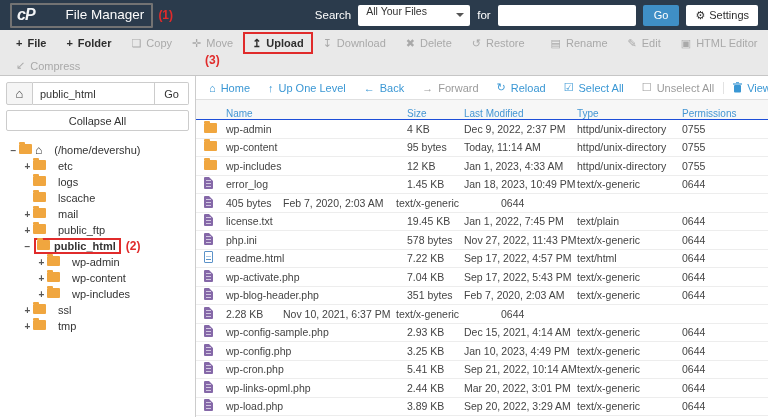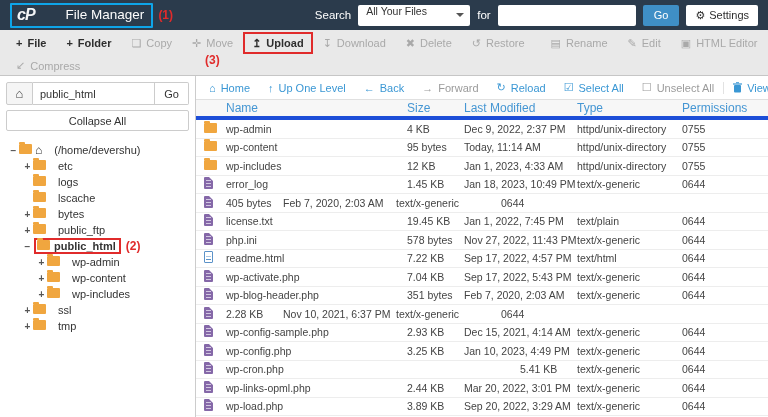--- a/index.html
+++ b/index.html
@@ -2,21 +2,21 @@
 <html><head>
 <meta charset="utf-8">
 <style>
   * { box-sizing: border-box; margin: 0; padding: 0; }
   html,body { background:#fff; }
   body { font-family:"Liberation Sans", sans-serif; }
   .app { position:relative; width:768px; height:417px; overflow:hidden; background:#fff; font-size:11px; color:#333; }
 
   
   .topbar { height:30px; background:#2b3b4c; display:flex; align-items:center; padding:0 10px; color:#fff; }
-  .logo-box { display:flex; align-items:center; gap:7px; border:2px solid #0ea5e9; padding:1px 7px 2px 5px; border-radius:1px; }
+  .logo-box { display:flex; align-items:center; gap:7px; border:2px solid #737373; padding:1px 7px 2px 5px; border-radius:1px; }
   .logo-cp { font-weight:bold; font-style:italic; font-size:16px; color:#f3f5f7; letter-spacing:-1px; }
   .page-title { font-size:13.5px; color:#fdfdfd;margin-left:24px; }
   .ann { color:#e02b2b; font-weight:bold; font-size:12px; margin-left:5px; }
   .search-area { margin-left:auto; display:flex; align-items:center; gap:7px; font-size:11.5px; }
   .search-label { color:#fff; }
   .fake-select { position:relative; width:112px; height:21px; background:#fff; border-radius:2px; color:#333; font-size:10.5px; display:flex; align-items:center; padding:0 18px 8px 8px; }
   .fake-select .chev { position:absolute; right:6px; top:8px; width:0; height:0; border-left:4px solid transparent; border-right:4px solid transparent; border-top:4px solid #555; }
   .search-input { width:138px; height:21px; border:none; border-radius:2px; padding:0 6px; font-size:11px; font-family:inherit; }
   .go-btn-top { height:21px; padding:0 11px; background:#3f8fc6; color:#fff; border:none; border-radius:2px; font-size:11px; font-family:inherit; cursor:pointer; }
   .settings-btn { height:21px; padding:0 9px; background:#fff; color:#2e2e2e; border:none; border-radius:2px; font-size:11px; font-family:inherit; display:flex; align-items:center; gap:4px; cursor:pointer; }
@@ -65,21 +65,21 @@
   
   .nav-row { height:24px; display:flex; align-items:center; padding:0 4px; border-bottom:1px solid #e0e0e0; white-space:nowrap; }
   .nav-item { display:flex; align-items:center; gap:5px; padding:0 9px; cursor:pointer; font-size:11px; }
   .nav-item.on { color:#3a97d4; }
   .nav-item.off { color:#9b9b9b; }
   .nav-item .n-ico { display:inline-flex; align-items:center; font-size:11px; }
   .nav-item.sep { border-left:1px solid #e2e2e2; }
 
   
   .tbl { flex:1; display:flex; flex-direction:column; overflow:hidden; }
-  .tbl-head { display:flex; align-items:center; height:20px; background:#f7f7f7; border-bottom:4px solid #1d4ed8; color:#4596d3; font-size:12px; padding:0 8px; }
+  .tbl-head { display:flex; align-items:flex-end; height:20px; background:#f7f7f7; border-bottom:1px solid #1d4ed8; color:#4596d3; font-size:10px; padding:0 8px; }
   .tbl-row { display:flex; align-items:center; height:18.5px; flex:none; border-bottom:1px solid #ededed; padding:0 8px; cursor:pointer; color:#444; font-size:10.5px; }
   .col-ico { width:22px; flex:none; display:flex; align-items:center; }
   .col-name { flex:1; min-width:0; overflow:hidden; text-overflow:ellipsis; }
   .col-size { width:57px; flex:none; }
   .col-mod { width:113px; flex:none; }
   .col-type { width:105px; flex:none; }
   .col-perm { width:78px; flex:none; }
   .tbl-head .col-name { padding-left:22px; }
 
   .g { font-style:normal; }
@@ -225,21 +225,21 @@
             <span class="tree-label">logs</span>
           </div>
           <div class="tree-item" style="padding-left: 20px;">
             <span class="expander"></span>
             <span class="tb-ico"><span class="icon-folder"></span></span>
             <span class="tree-label">lscache</span>
           </div>
           <div class="tree-item" style="padding-left: 20px;">
             <span class="expander">+</span>
             <span class="tb-ico"><span class="icon-folder"></span></span>
-            <span class="tree-label">bytes</span>
+            <span class="tree-label">mail</span>
           </div>
           <div class="tree-item" style="padding-left: 20px;">
             <span class="expander">+</span>
             <span class="tb-ico"><span class="icon-folder"></span></span>
             <span class="tree-label">public_ftp</span>
           </div>
           <div class="tree-item" style="padding-left: 20px;">
             <span class="expander">−</span>
             <span class="red-box2">
               <span class="tb-ico"><span class="icon-folder"></span></span>
@@ -466,20 +466,21 @@
               <div class="col-mod">Jan 10, 2023, 4:49 PM</div>
               <div class="col-type">text/x-generic</div>
               <div class="col-perm">0644</div>
             </div>
             <div class="tbl-row">
               <div class="col-ico">
                 <span class="tb-ico"><span class="icon-file"></span></span>
               </div>
               <div class="col-name">wp-cron.php</div>
               <div class="col-size">5.41 KB</div>
+              <div class="col-mod">Sep 21, 2022, 10:14 AM</div>
               <div class="col-type">text/x-generic</div>
               <div class="col-perm">0644</div>
             </div>
             <div class="tbl-row">
               <div class="col-ico">
                 <span class="tb-ico"><span class="icon-file"></span></span>
               </div>
               <div class="col-name">wp-links-opml.php</div>
               <div class="col-size">2.44 KB</div>
               <div class="col-mod">Mar 20, 2022, 3:01 PM</div>

